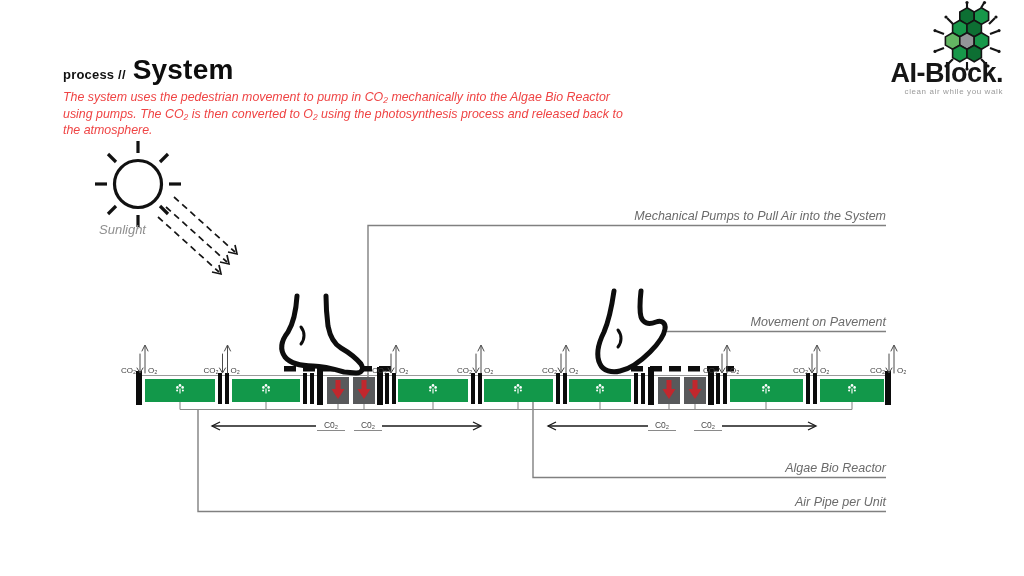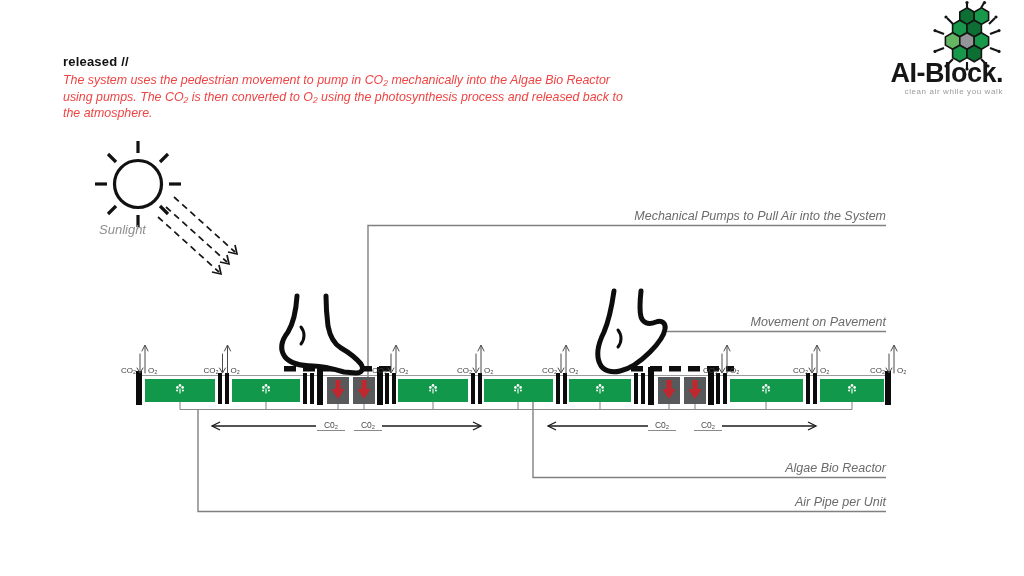--- a/index.html
+++ b/index.html
@@ -19,21 +19,22 @@
   .sun-label{font-size:13px;font-style:italic;fill:#8f8f8f;}
   .logo-name{font-size:27px;font-weight:800;fill:#161616;letter-spacing:-.5px;}
   .logo-tag{font-size:8px;fill:#9a9a9a;letter-spacing:.6px;}
   #scene{position:absolute;left:0;top:0;}
 </style>
 </head>
 <body>
 
 <div class="header">
   <div class="title-row">
-    <span class="kicker">released //</span>
+    <span class="kicker">process //</span>
+    <span class="page-title">System</span>
   </div>
   <p class="description">The system uses the pedestrian movement to pump in CO₂ mechanically into the Algae Bio Reactor using pumps. The CO₂ is then converted to O₂ using the photosynthesis process and released back to the atmosphere.</p>
 </div>
 
 <svg id="scene" width="1024" height="576" viewBox="0 0 1024 576">
   <defs>
     <polygon id="hex" points="0,-8.3 7.2,-4.15 7.2,4.15 0,8.3 -7.2,4.15 -7.2,-4.15"></polygon>
     <g id="algae">
       <line x1="0" y1="3.5" x2="0" y2="-1.5" stroke="#ffffff" stroke-width="1.1"></line>
       <circle cx="-2.6" cy="-2.6" r="1.3" fill="#ffffff"></circle>

